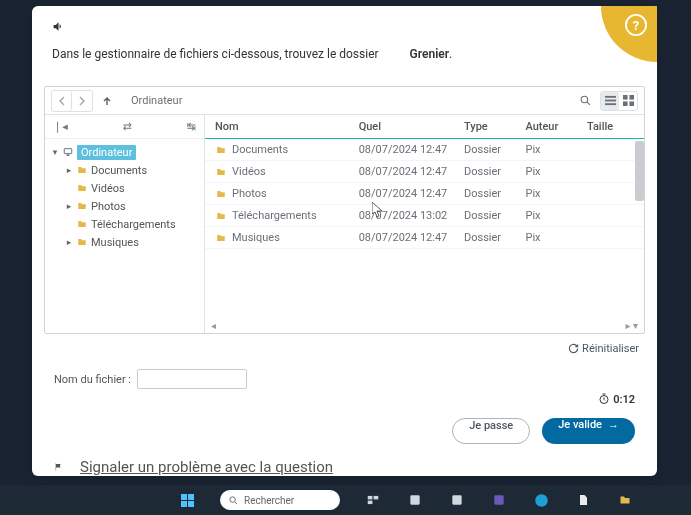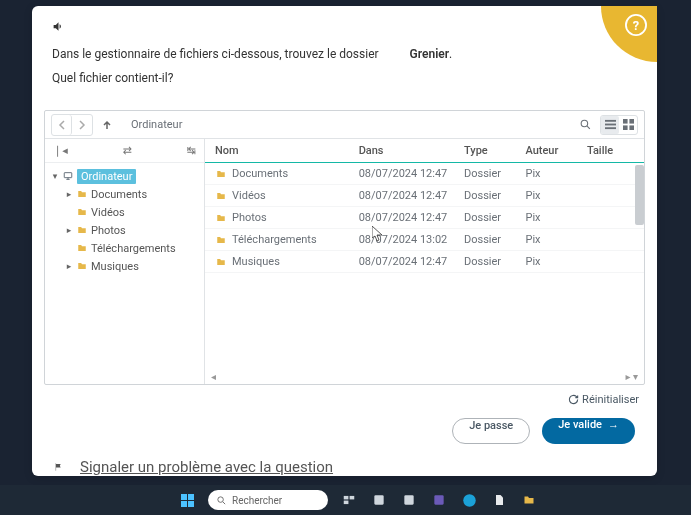--- a/index.html
+++ b/index.html
@@ -65,21 +65,21 @@
   .timer-row { text-align: right; padding: 0 22px; color: #333; font-weight: 600; }
   .timer-row svg { vertical-align: -2px; }
   .btn-row { display: flex; justify-content: flex-end; gap: 12px; padding: 12px 22px 0 22px; }
   .btn { height: 26px; padding: 0 16px; border-radius: 14px; font-size: 11px; font-weight: 500; display: flex; align-items: flex-start; cursor: pointer; border: none; }
   .btn-pass { background: #fff; border: 1px solid #aeb3b8; color: #4a5864; }
   .btn-valid { background: #0369a1; color: #fff; gap: 6px; }
   .report { padding: 14px 0 0 22px; }
   .report a { color: #555; font-size: 15px; text-decoration: underline; display: inline-flex; align-items: center; gap: 16px; cursor: pointer; }
   .cursor-arrow { position: absolute; left: 167px; top: 87px; pointer-events: none; }
   
-  .taskbar { position: absolute; bottom: 0; left: 0; right: 0; height: 30px; background: #1e2936; display: flex; align-items: center; padding-left: 178px; gap: 12px; }
+  .taskbar { position: absolute; bottom: 0; left: 0; right: 0; height: 30px; background: #1e2936; display: flex; align-items: center; padding-left: 178px; gap: 24px; }
   .tb-ic { width: 18px; height: 18px; display: flex; align-items: center; justify-content: center; border-radius: 2px; }
   .tb-search { background: #fff; border-radius: 12px; height: 20px; width: 120px; display: flex; align-items: center; padding: 0 8px; gap: 5px; font-size: 10px; color: #666; }
   .win-logo { display: grid; grid-template-columns: 6px 6px; grid-template-rows: 6px 6px; gap: 1px; }
   .win-logo span { background: #4cc2ff; }
 </style>
 </head>
 <body>
 
 <div class="app-card">
   <div class="help-badge">
@@ -91,21 +91,20 @@
 
   <div class="question">
     <div class="snd-icon">
       <svg width="13" height="13" viewBox="0 0 24 24" fill="#333">
           <path d="M3 9v6h4l5 5V4L7 9H3zm13.5 3a4.5 4.5 0 0 0-2.5-4v8a4.5 4.5 0 0 0 2.5-4z"></path>
         </svg>
     </div>
     <div class="q-line1">
       <span>Dans le gestionnaire de fichiers ci-dessous, trouvez le dossier </span><b>Grenier</b><span>.</span>
     </div>
-    <div class="q-line2">Quel fichier contient-il?</div>
   </div>
 
   <div class="file-manager">
     <div class="fm-toolbar">
       <div class="navbox">
         <div class="navbtn">
             <svg viewBox="0 0 10 10">
               <path d="M7 1L3 5l4 4" fill="none" stroke="#aaa" stroke-width="1.5"></path>
             </svg>
           </div>
@@ -198,21 +197,21 @@
                   <path d="M3 5h7l2 3h9v11H3z"></path>
                 </svg></span>
               <span class="tree-label">Musiques</span>
             </div>
           </div>
       </div>
 
       <div class="fm-main">
         <div class="fm-head">
           <div class="col-name">Nom</div>
-          <div class="col-date">Dans</div>
+          <div class="col-date">Quel</div>
           <div class="col-type">Type</div>
           <div class="col-auth">Auteur</div>
           <div class="col-size">Taille</div>
         </div>
         <div class="fm-rows" id="rows">
             <div class="fm-row">
               <div class="cell col-name row-name">
                 <span class="folder-ic"><svg viewBox="0 0 24 24">
                     <path d="M3 5h7l2 3h9v11H3z"></path>
                   </svg></span>
@@ -289,21 +288,32 @@
   <div class="reset-row">
     <span>
       <svg width="11" height="11" viewBox="0 0 24 24" fill="none" stroke="#4a5864" stroke-width="2.5" style="vertical-align:-2px">
           <path d="M21 12a9 9 0 1 1-3-6.7L21 8"></path>
           <path d="M21 3v5h-5"></path>
         </svg>
       <span>Réinitialiser</span>
     </span>
   </div>
 
-
+  <div class="answer-row">
+    <label>Nom du fichier :</label>
+    <input class="answer-input" style="">
+  </div>
+
+  <div class="timer-row">
+    <svg width="12" height="12" viewBox="0 0 24 24" fill="none" stroke="#333" stroke-width="2">
+        <circle cx="12" cy="13" r="8"></circle>
+        <path d="M12 9v4l2 2M9 2h6"></path>
+      </svg>
+    <span>0:12</span>
+  </div>
 
   <div class="btn-row">
     <button class="btn btn-pass">
         <span>Je passe</span>
       </button>
     <button class="btn btn-valid">
         <span>Je valide</span>
         <span>→</span>
       </button>
   </div>

